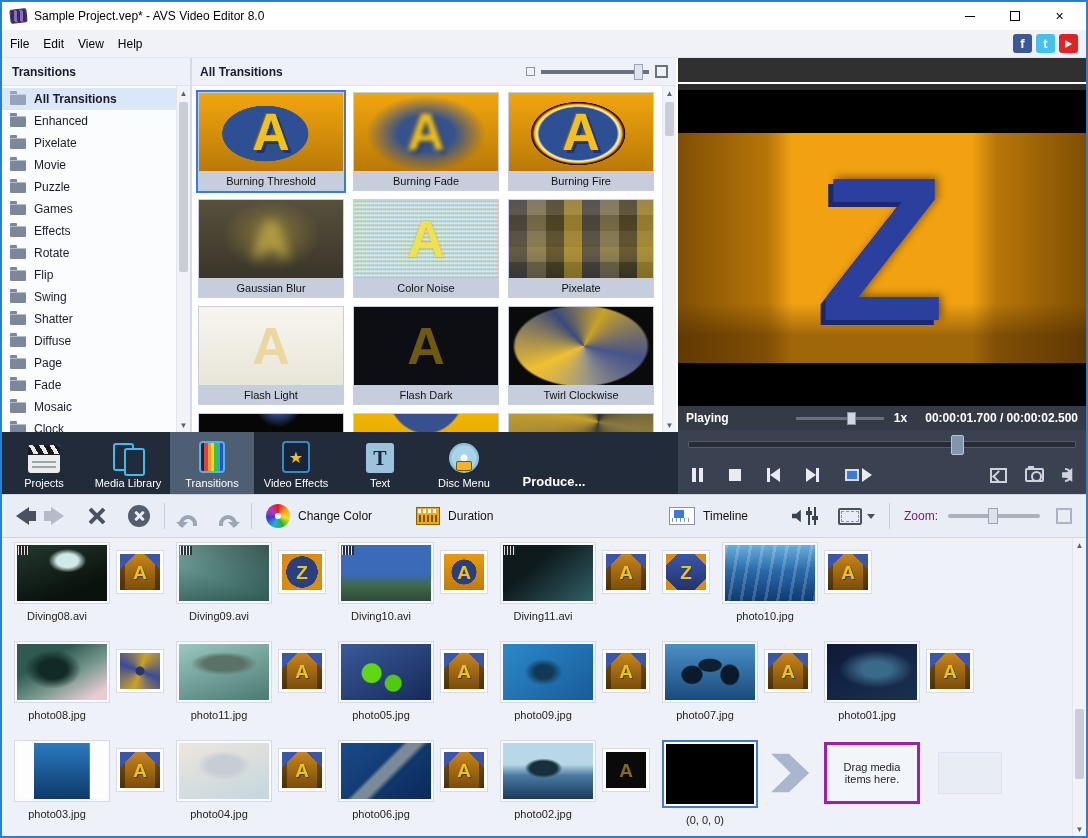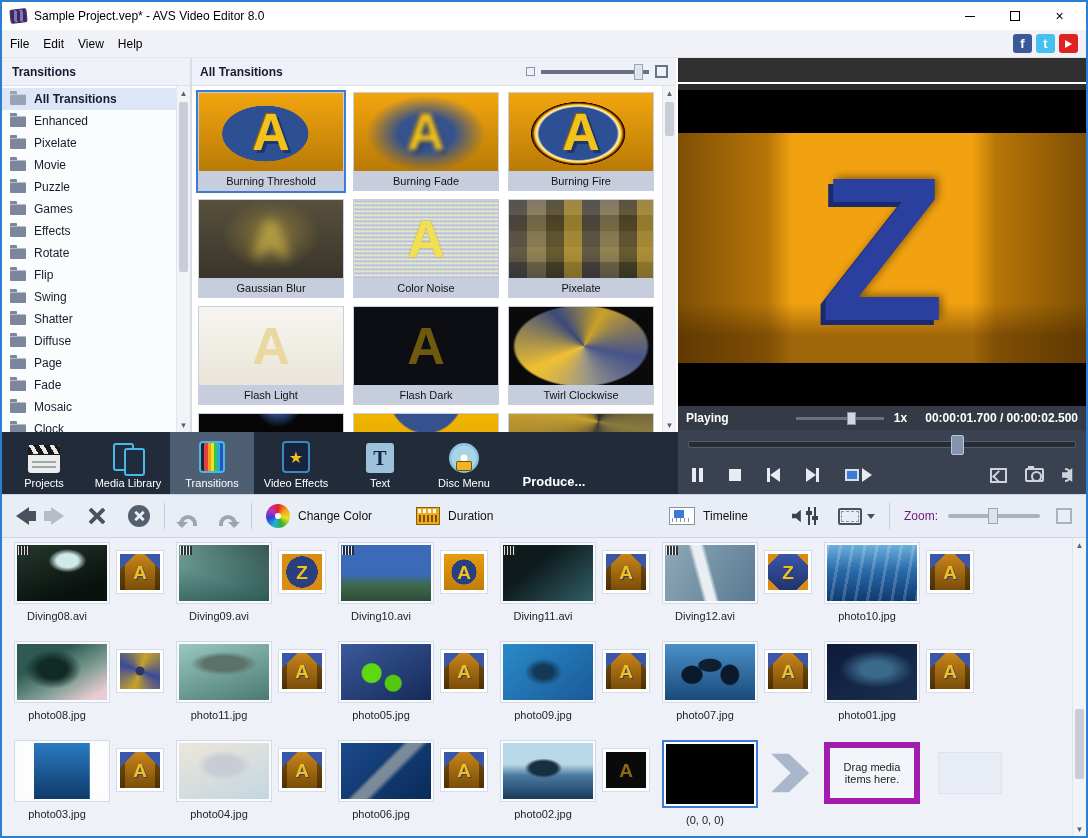--- a/index.html
+++ b/index.html
@@ -301,21 +301,21 @@
       linear-gradient(135deg, transparent 42%, #7a8a98 46% 55%, transparent 60%),
       linear-gradient(140deg,#1a4a8a,#0a2a5a); }
   [data-thumb="photo02"] { background:
       radial-gradient(ellipse 30% 25% at 45% 45%, #16303e 0 50%, transparent 70%),
       linear-gradient(180deg,#b8d8e8 0 38%,#4a7aa2 58%,#1a3a5a); }
 
   .sb-black { width:96px; height:68px; border:2px solid #3a7bd5; background:#fff; padding:2px; }
   .sb-black .inner { width:100%; height:100%; background:#000; }
   .big-arrow { width:44px; height:42px; margin:12px 14px 0 2px; background:#aab6cc;
       clip-path:polygon(12% 4%,52% 4%,98% 50%,52% 96%,12% 96%,56% 50%); flex:0 0 auto; }
-  .drag-box { width:96px; height:62px; background:#f2f5fa; border:6px solid #a21caf; display:flex; align-items:center; justify-content:center;
+  .drag-box { width:96px; height:62px; background:#f2f5fa; border:3px solid #a21caf; display:flex; align-items:center; justify-content:center;
       text-align:center; font-size:11px; color:#222; padding:4px; margin-top:2px; flex:0 0 auto; }
   .ph-box { width:64px; height:42px; background:#e8ecf4; border:1px solid #dde2ec; margin:12px 0 0 18px; flex:0 0 auto; }
 </style>
 </head>
 <body>
 
 <div class="titlebar">
   <span class="app-icon"></span>
   <span class="title-text">Sample Project.vep* - AVS Video Editor 8.0</span>
   <div class="win-btns">
@@ -693,27 +693,20 @@
             <div class="sb-thumb" data-thumb="diving11"></div>
             <span class="badge-film"></span>
           </div>
         <div class="sb-label">Diving11.avi</div>
       </div>
       <div class="sb-chip">
           <div class="chip-inner" data-icon="a-box">
             <span class="chip-letter">A</span>
           </div>
         </div>
-      <div class="sb-item">
-        <div class="sb-frame">
-            <div class="sb-thumb" data-thumb="diving12"></div>
-            <span class="badge-film"></span>
-          </div>
-        <div class="sb-label">Diving12.avi</div>
-      </div>
       <div class="sb-chip">
           <div class="chip-inner" data-icon="z-star">
             <span class="chip-letter">Z</span>
           </div>
         </div>
       <div class="sb-item">
         <div class="sb-frame">
             <div class="sb-thumb" data-thumb="photo10"></div>
           </div>
         <div class="sb-label">photo10.jpg</div>

